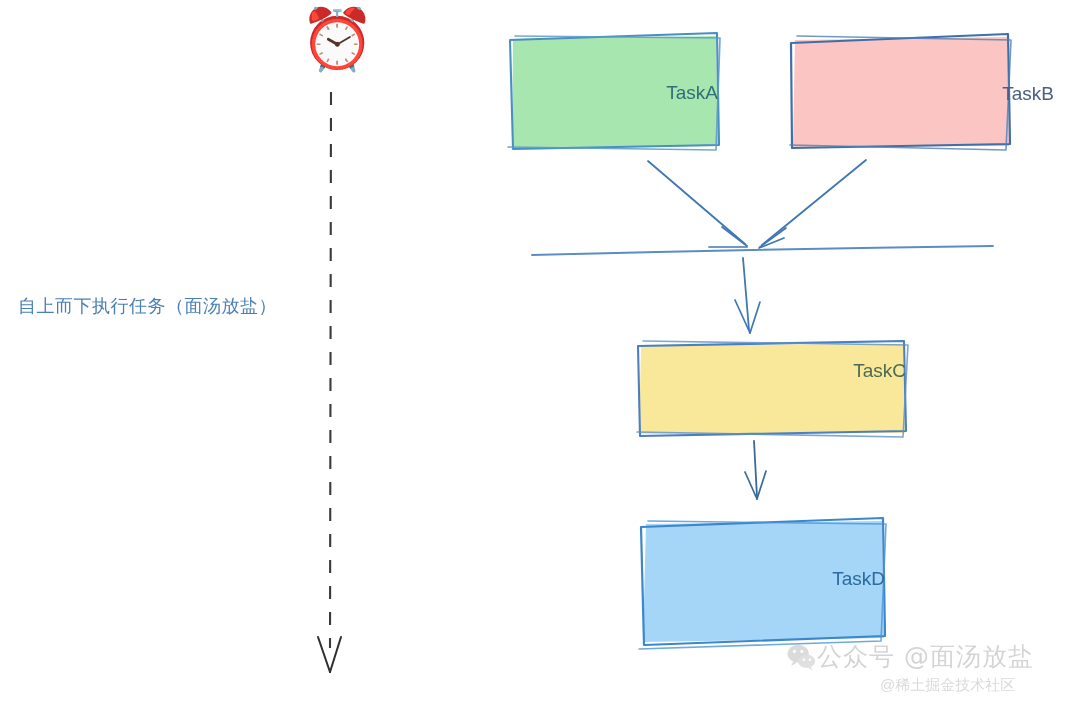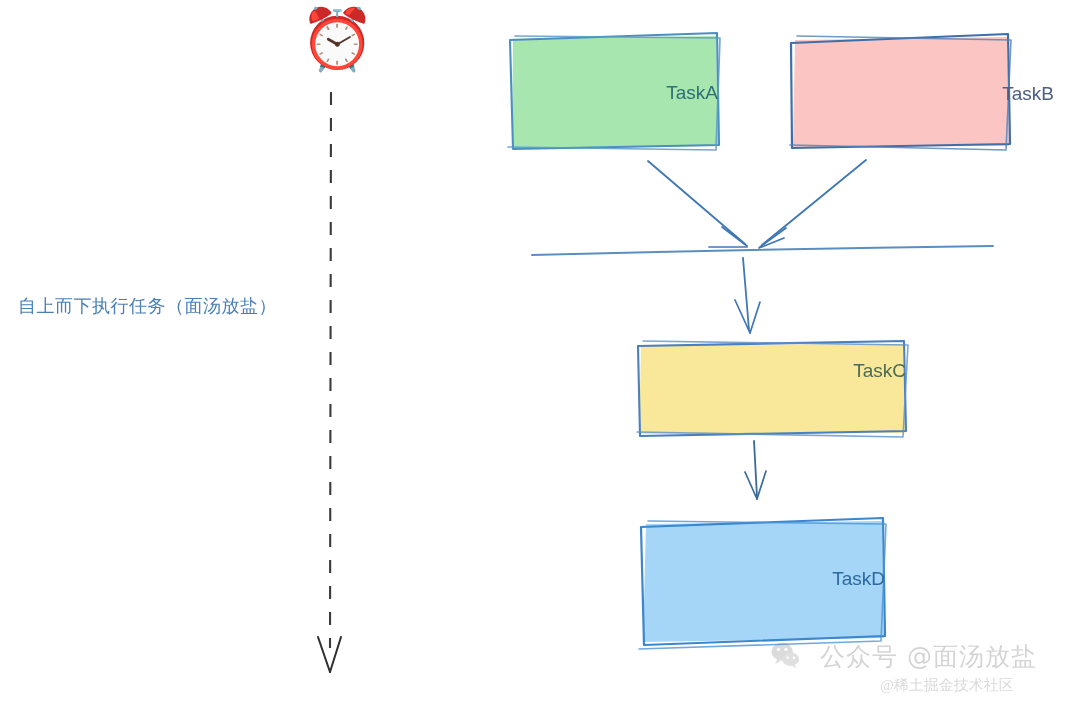--- a/index.html
+++ b/index.html
@@ -73,46 +73,46 @@
   .watermark {
     position: absolute;
     left: 770px;
     top: 640px;
     width: 300px;
     height: 64px;
     opacity: 0.26;
   }
   .wm-row1 {
     position: absolute;
-    left: 0px;
+    left: 16px;
     top: 0px;
     display: flex;
-    align-items: flex-start;
-    gap: 20px;
+    align-items: center;
+    gap: 1px;
   }
   .wm-icon {
     width: 30px;
     height: 30px;
     display: block;
   }
   .wm-main {
     font-size: 25px;
     color: #5b5b5b;
     white-space: nowrap;
     font-family: "DejaVu Sans", "Liberation Sans", sans-serif;
     letter-spacing: 1px;
   }
   .wm-sub {
     position: absolute;
     left: 110px;
     top: 36px;
     font-size: 15px;
     color: #6e6e6e;
     white-space: nowrap;
-    font-family: Liberation Serif, serif;
+    font-family: Liberation Sans, sans-serif;
   }
 </style>
 </head>
 <body>
 
 <div id="canvas">
 
   <svg id="sketch-layer" viewBox="0 0 1080 706">
 
     <g>

